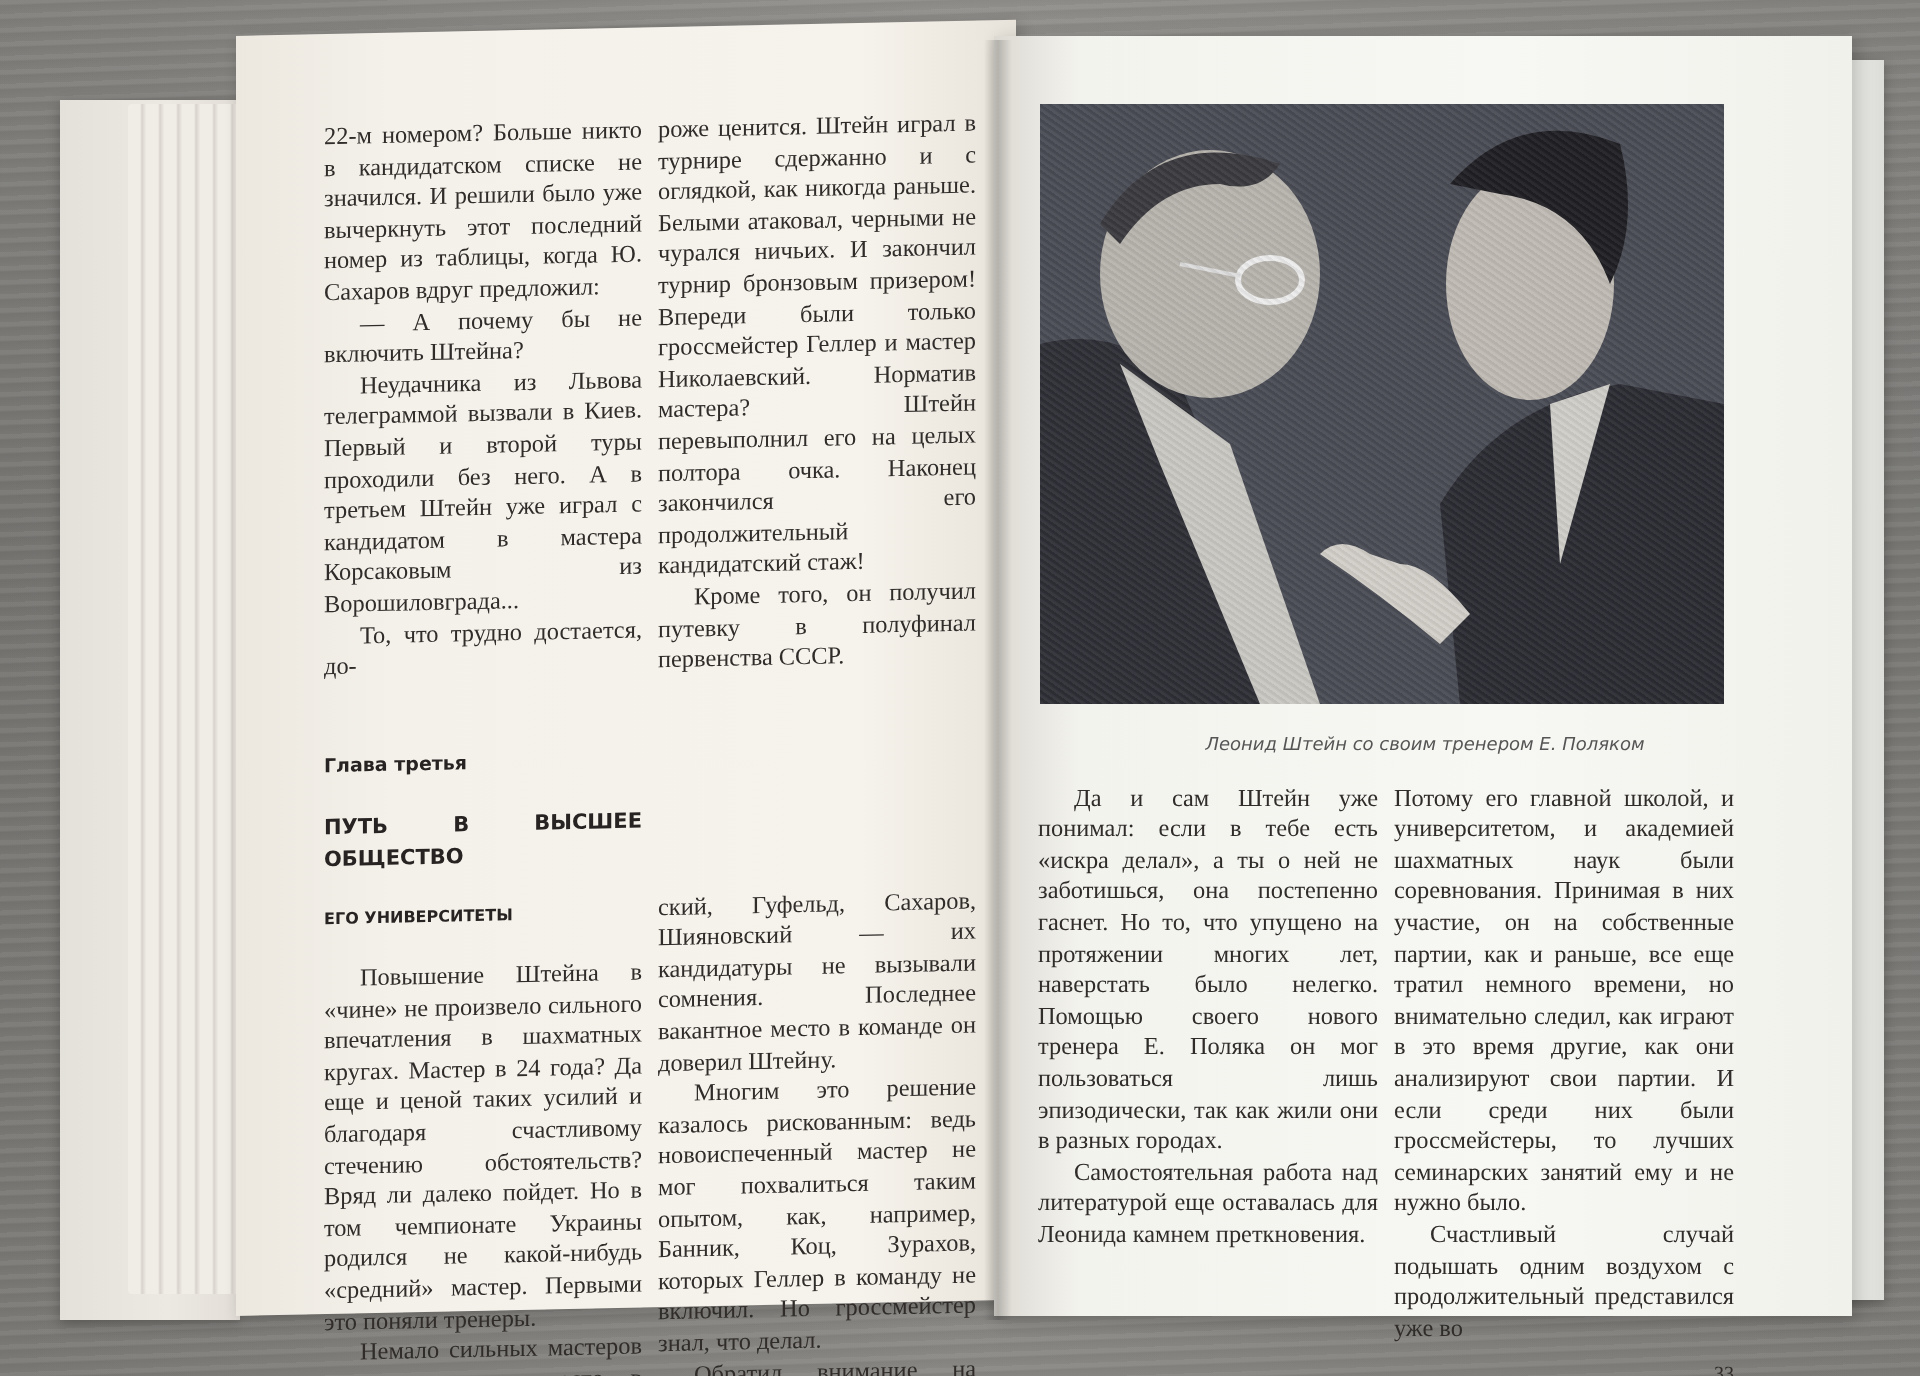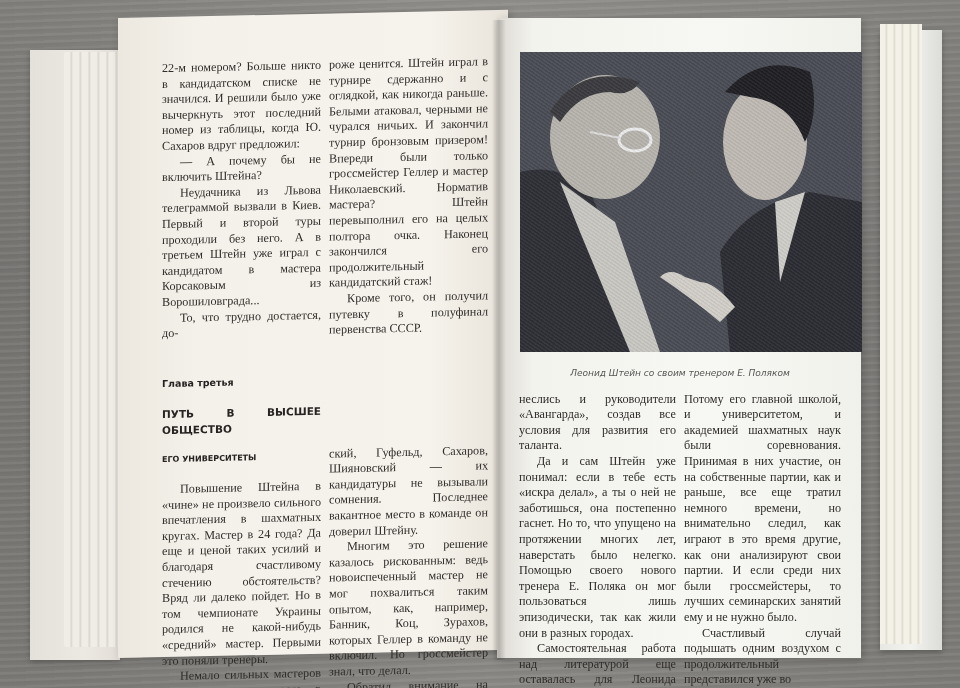--- a/index.html
+++ b/index.html
@@ -40,21 +40,21 @@
       font-size: 12.2px; line-height: 15.6px;
     }
     .page-left {
       left: 118px; width: 390px;
       background: linear-gradient(90deg, #ece8e0 0%, #f4f1ea 20%, #f6f3ec 80%, #e8e3da 100%);
       transform: skewY(-1.2deg); transform-origin: left top;
       padding: 44px 20px 0 44px;
       box-shadow: 2px 2px 8px rgba(0,0,0,0.2);
     }
     .page-right {
-      left: 497px; width: 364px;
+      left: 497px; width: 429px;
       background: linear-gradient(90deg, #dcd9d2 0%, #f3f3ee 10%, #f7f7f3 60%, #f1f1ec 100%);
       padding: 34px 20px 0 22px;
       box-shadow: 2px 2px 8px rgba(0,0,0,0.2);
     }
     .gutter {
       position: absolute; left: 492px; top: 20px; width: 14px; height: 640px;
       background: linear-gradient(90deg, rgba(0,0,0,0.0), rgba(0,0,0,0.18) 50%, rgba(0,0,0,0.0));
       pointer-events: none;
     }
     .cols { display: flex; gap: 8px; }
@@ -147,21 +147,20 @@
       <path d="M205 40 Q240 0 290 20 Q300 60 285 90 Q270 50 230 45 Z" fill="#1f1f24"></path>
 
       <path d="M165 225 Q150 215 140 225 Q170 245 200 270 L215 255 Q195 230 180 230 Z" fill="#d2cec8"></path>
     </svg>
     <div class="grain"></div>
   </div>
   <div class="caption">Леонид Штейн со своим тренером Е. Поляком</div>
 
   <div class="cols right-cols">
     <div class="col">
-      <p class="noindent">неслись и руководители «Авангарда», создав все условия для развития его таланта.</p>
       <p>Да и сам Штейн уже понимал: если в тебе есть «искра делал», а ты о ней не заботишься, она постепенно гаснет. Но то, что упущено на протяжении многих лет, наверстать было нелегко. Помощью своего нового тренера Е. Поляка он мог пользоваться лишь эпизодически, так как жили они в разных городах.</p>
       <p>Самостоятельная работа над литературой еще оставалась для Леонида камнем преткновения.</p>
 
     </div>
     <div class="col">
       <p class="noindent">Потому его главной школой, и университетом, и академией шахматных наук были соревнования. Принимая в них участие, он на собственные партии, как и раньше, все еще тратил немного времени, но внимательно следил, как играют в это время другие, как они анализируют свои партии. И если среди них были гроссмейстеры, то лучших семинарских занятий ему и не нужно было.</p>
       <p>Счастливый случай подышать одним воздухом с продолжительный представился уже во</p>
       <div class="page-num-right">33</div>
     </div>
   </div>

